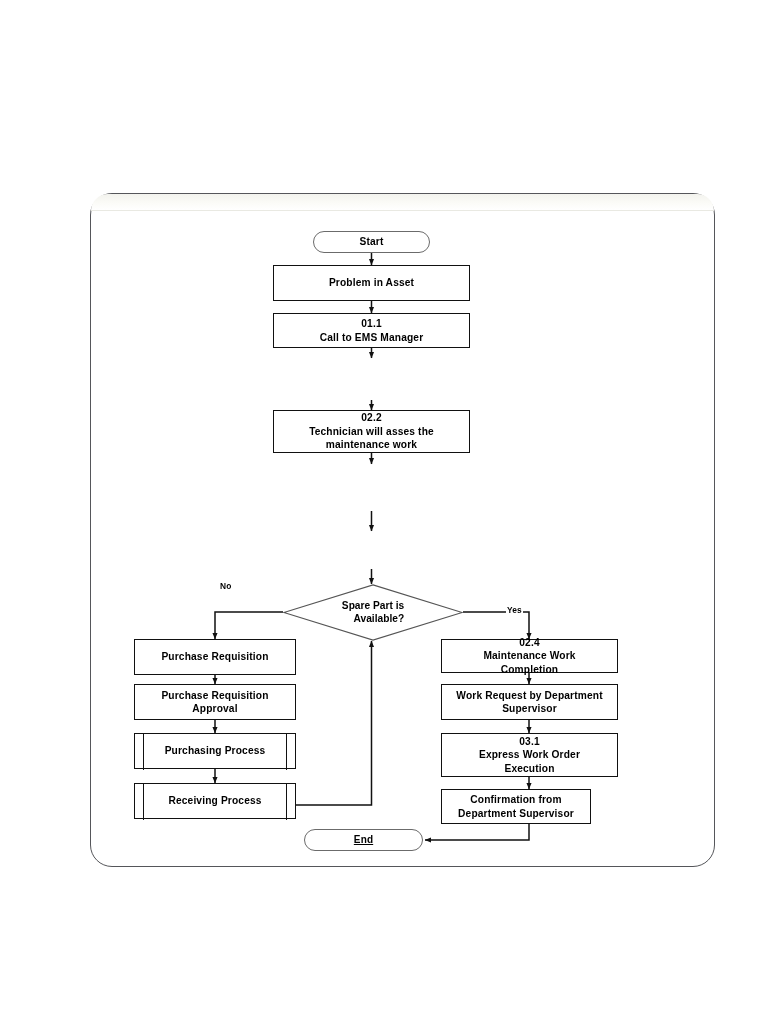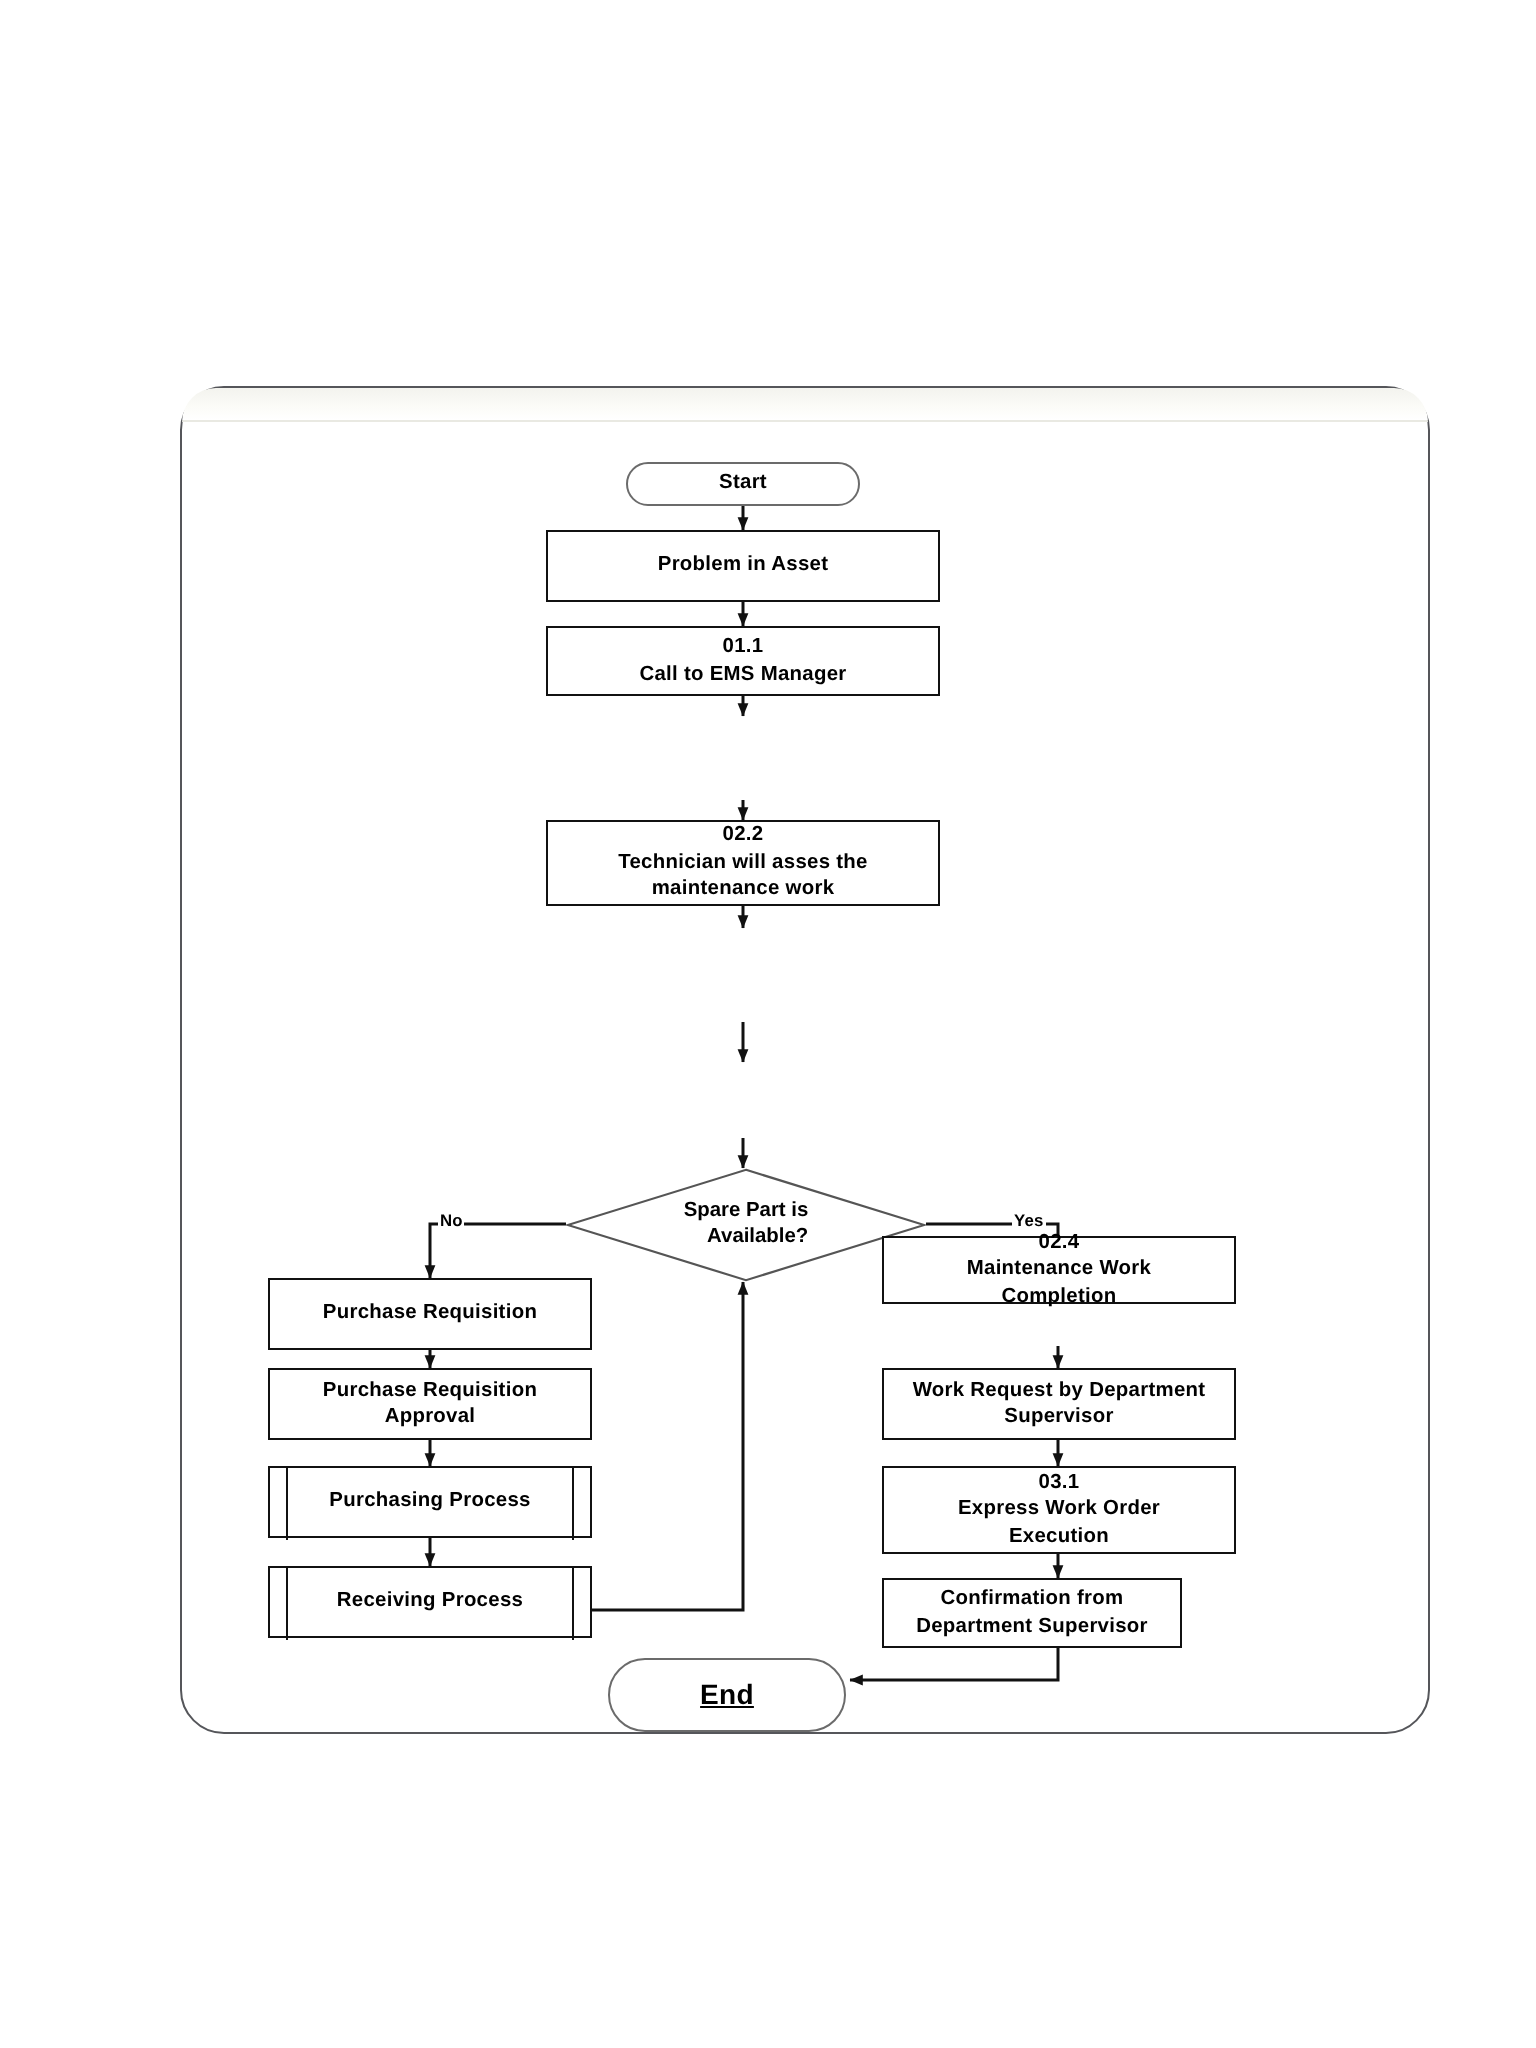--- a/index.html
+++ b/index.html
@@ -195,21 +195,21 @@
 
 
   <div class="decision" style="left:283px; top:584px; width:180px; height:57px;">
     <svg class="dshape" viewBox="0 0 180 57" preserveAspectRatio="none">
       <polygon points="90,0.9 179.1,28.5 90,56.1 0.9,28.5" fill="#ffffff" stroke="#555555" stroke-width="1.1"></polygon>
     </svg>
     <span class="dlabel">Spare Part is
 Available?</span>
   </div>
 
-  <div class="edge-label" style="left:219px; top:606px;">
+  <div class="edge-label" style="left:219px; top:582px;">
     <span>No</span>
   </div>
   <div class="edge-label" style="left:506px; top:606px;">
     <span>Yes</span>
   </div>
 
   <div class="node proc" style="left:134px; top:639px; width:162px; height:36px;">
     <span>Purchase Requisition</span>
   </div>
 
@@ -219,21 +219,21 @@
   </div>
 
   <div class="node predef" style="left:134px; top:733px; width:162px; height:36px; display:flex; align-items:center; justify-content:center; text-align:center; background:#fff; font-size:10.2px; font-weight:bold; line-height:13.4px; box-sizing:border-box;">
     <span style="position:relative; z-index:2;">Purchasing Process</span>
   </div>
 
   <div class="node predef" style="left:134px; top:783px; width:162px; height:36px; display:flex; align-items:center; justify-content:center; text-align:center; background:#fff; font-size:10.2px; font-weight:bold; line-height:13.4px; box-sizing:border-box;">
     <span style="position:relative; z-index:2;">Receiving Process</span>
   </div>
 
-  <div class="node proc" style="left:441px; top:618px; width:177px; height:34px;">
+  <div class="node proc" style="left:441px; top:639px; width:177px; height:34px;">
     <span>02.4
 Maintenance Work
 Completion</span>
   </div>
 
   <div class="node proc" style="left:441px; top:684px; width:177px; height:36px;">
     <span>Work Request by Department
 Supervisor</span>
   </div>
 
@@ -241,17 +241,17 @@
     <span>03.1
 Express Work Order
 Execution</span>
   </div>
 
   <div class="node proc" style="left:441px; top:789px; width:150px; height:35px;">
     <span>Confirmation from
 Department Supervisor</span>
   </div>
 
-  <div class="node term" style="left:304px; top:829px; width:119px; height:37px; font-size:14px;text-decoration:underline;">
+  <div class="node term" style="left:304px; top:829px; width:119px; height:22px; font-size:10px;text-decoration:underline;">
     <span>End</span>
   </div>
 
 </div>
 
 </body></html>

